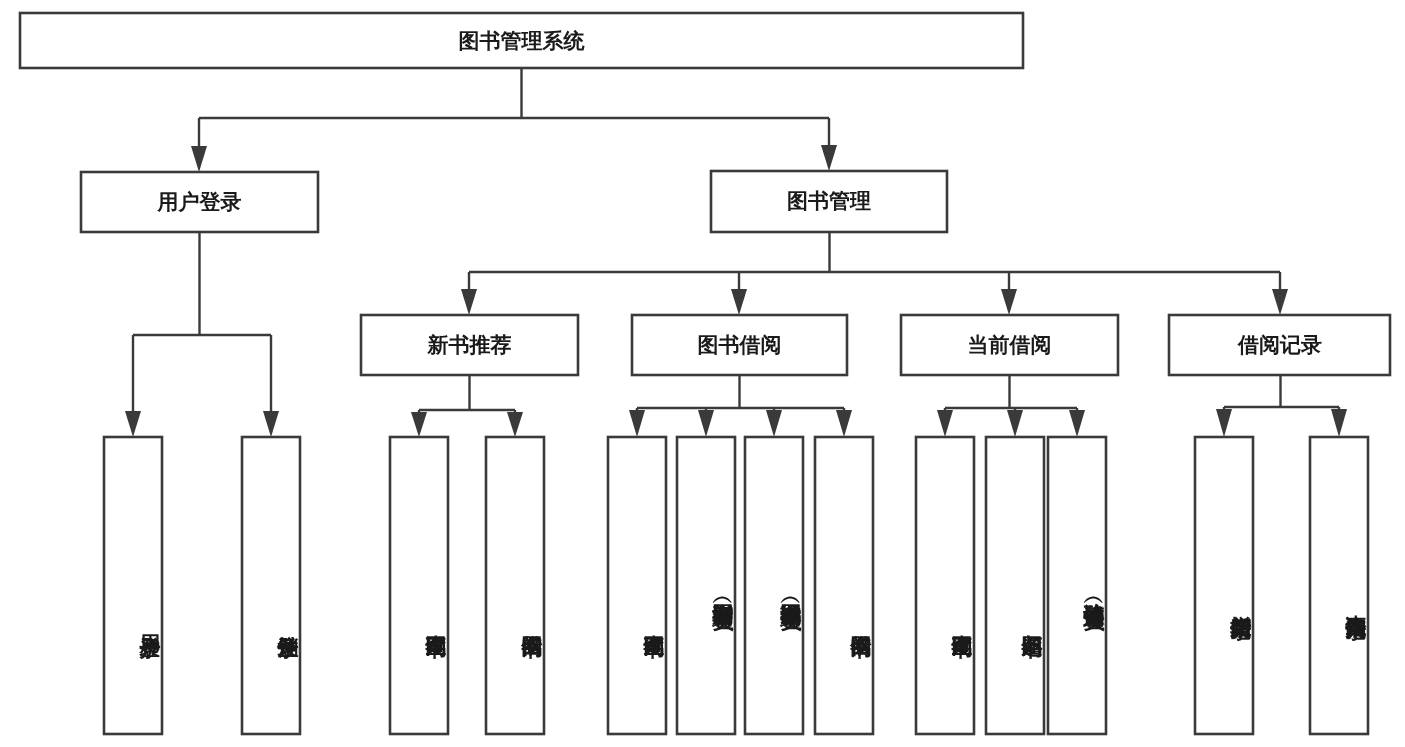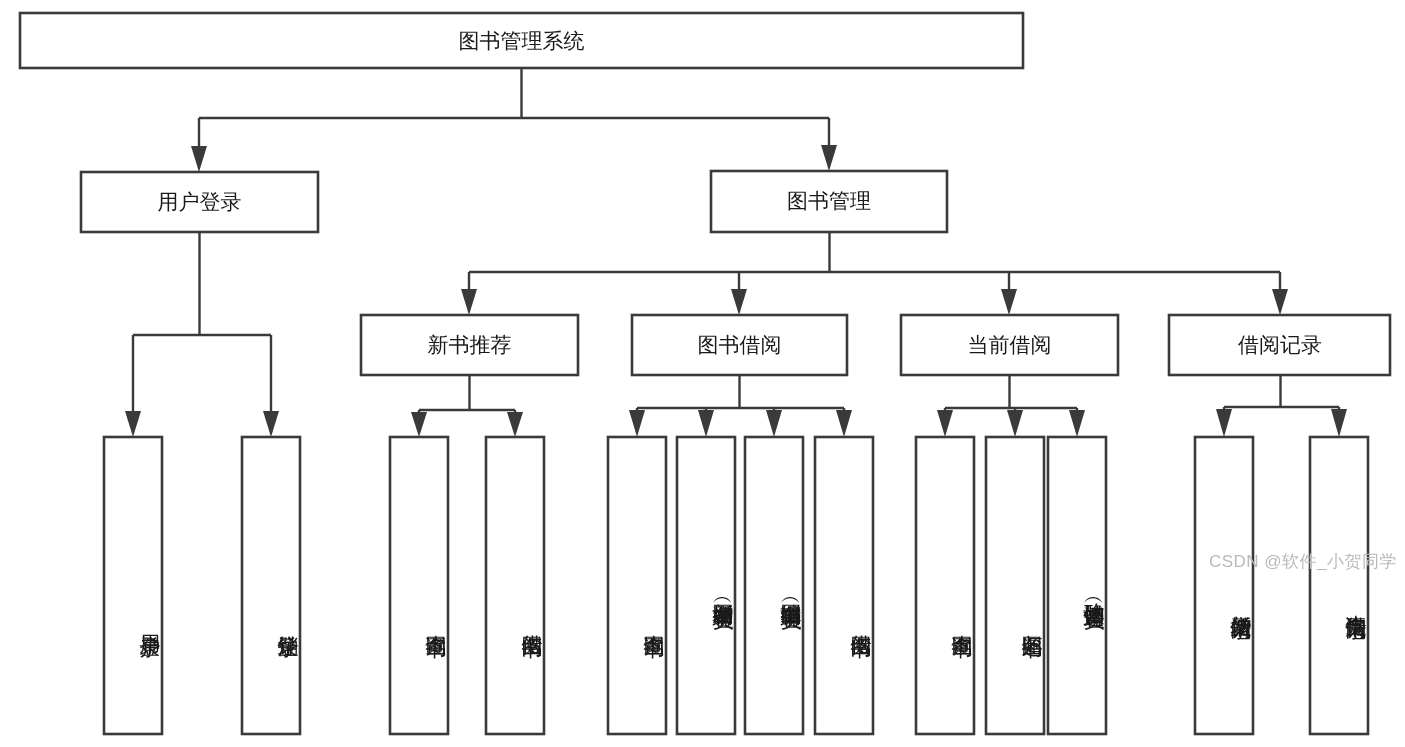--- a/index.html
+++ b/index.html
@@ -11,20 +11,21 @@
     width: 1405px;
     height: 747px;
     font-family: "Liberation Sans", "DejaVu Sans", sans-serif;
     overflow: hidden;
   }
   #diagram-root {
     position: relative;
     width: 1405px;
     height: 577px;
     background: #ffffff;
+    font-weight: bold;
   }
   svg.flowchart {
     position: absolute;
     left: 0;
     top: 0;
     width: 1405px;
     height: 747px;
   }
   .node-rect {
     fill: #ffffff;
@@ -218,15 +219,14 @@
   <div class="node-label-v" style="left:608px; top:505px; width:58px; height:229px;">查询图书</div>
   <div class="node-label-v" style="left:677px; top:447px; width:58px; height:287px;">新增图书（管理员）</div>
   <div class="node-label-v" style="left:745px; top:447px; width:58px; height:287px;">编辑图书（管理员）</div>
   <div class="node-label-v" style="left:815px; top:505px; width:58px; height:229px;">借阅图书</div>
   <div class="node-label-v" style="left:916px; top:505px; width:58px; height:229px;">查询图书</div>
   <div class="node-label-v" style="left:986px; top:505px; width:58px; height:229px;">归还图书</div>
   <div class="node-label-v" style="left:1048px; top:447px; width:58px; height:287px;">确认归还（管理员）</div>
   <div class="node-label-v" style="left:1195px; top:467px; width:58px; height:267px;">新增借阅记录</div>
   <div class="node-label-v" style="left:1310px; top:467px; width:58px; height:267px;">查询借阅记录</div>
 
-  <div class="watermark">CSDN @软件_小贺同学</div>
 
 </div>
 
 </body></html>

